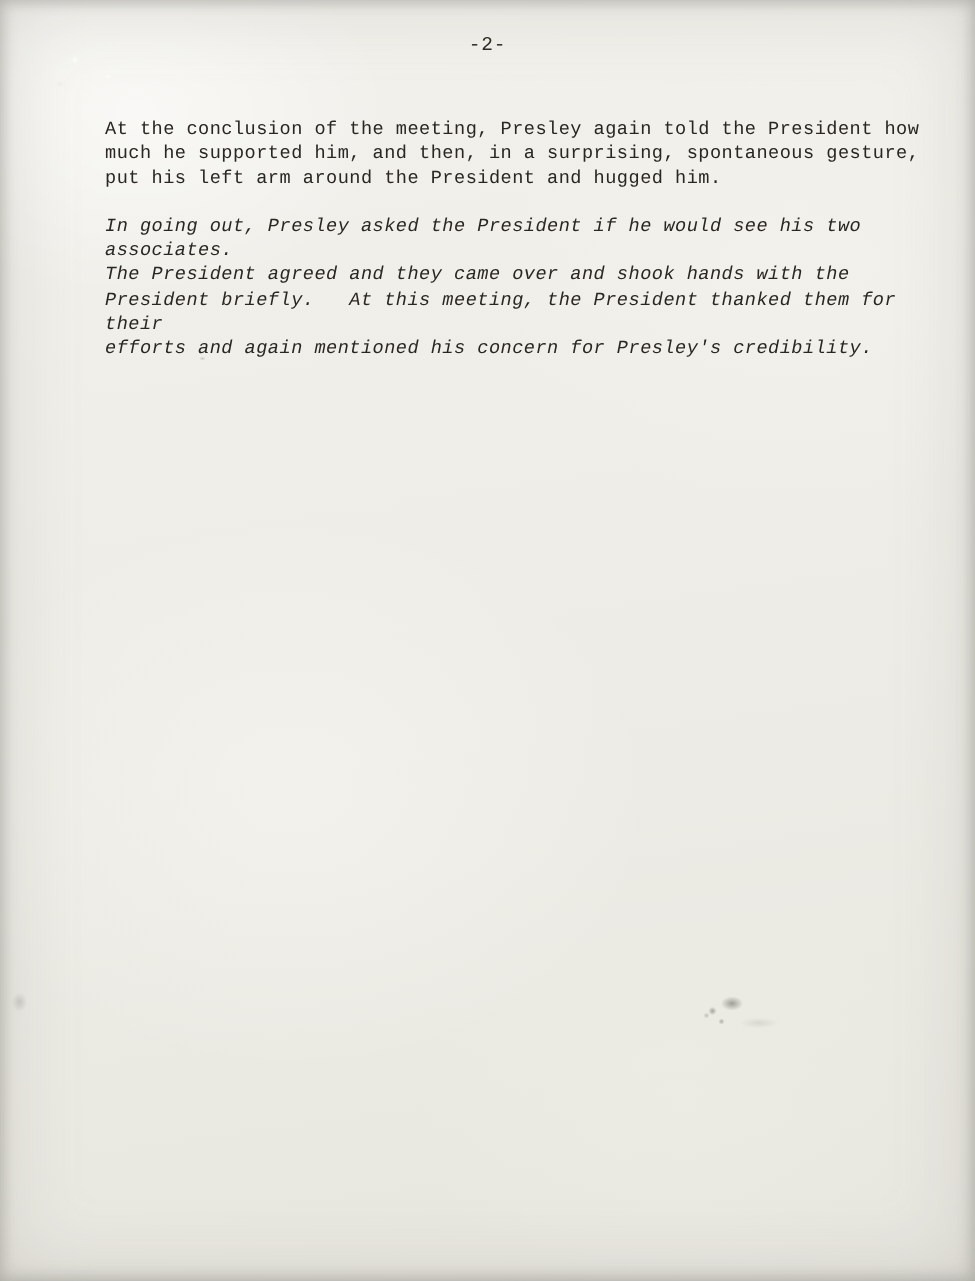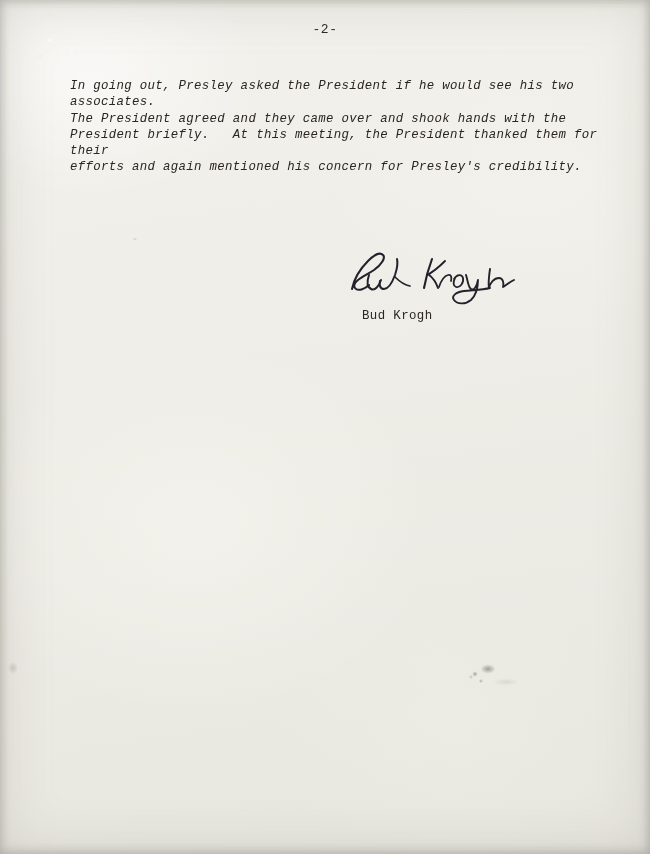--- a/index.html
+++ b/index.html
@@ -140,58 +140,28 @@
 
 <div id="page">
 
   <div id="paper-texture"></div>
 
   <div class="blemish" id="blemish-top-left"></div>
 
   <div id="page-number">-2-</div>
 
   <div id="body-text">
+    <p class="para">At the conclusion of the meeting, Presley again told the President how
+much he supported him, and then, in a surprising, spontaneous gesture,
+put his left arm around the President and hugged him.</p>
     <p class="para">In going out, Presley asked the President if he would see his two associates.
 The President agreed and they came over and shook hands with the
 President briefly.   At this meeting, the President thanked them for their
 efforts and again mentioned his concern for Presley's credibility.</p>
   </div>
 
-  <div id="signature-block">
-    <svg id="signature-mark" viewBox="0 0 190 62" aria-hidden="true">
-      <g fill="none" stroke="#23212c" stroke-linecap="round" stroke-linejoin="round">
-
-        <path d="M8 44 C 10 34, 16 24, 24 16 C 30 10, 36 7, 39 10 C 42 13, 37 20, 30 25 C 24 29, 18 32, 14 35 C 10 38, 9 42, 12 44 C 15 46, 21 44, 25 40" stroke-width="2.1"></path>
-
-        <path d="M25 30 C 23 36, 23 42, 27 44 C 31 46, 35 41, 37 35" stroke-width="2"></path>
-
-        <path d="M36 36 C 35 40, 36 44, 40 44 C 44 44, 48 38, 51 30 C 53 24, 54 18, 53 14" stroke-width="2"></path>
-
-        <path d="M51 32 C 55 36, 60 40, 66 41" stroke-width="1.7"></path>
-
-        <path d="M88 14 C 85 22, 82 32, 80 43" stroke-width="2.1"></path>
-
-        <path d="M101 16 C 95 22, 89 27, 83 30" stroke-width="1.9"></path>
-
-        <path d="M84 29 C 88 32, 92 37, 94 43" stroke-width="1.9"></path>
-
-        <path d="M95 42 C 97 36, 100 31, 104 30 C 107 29, 108 32, 107 36" stroke-width="1.8"></path>
-
-        <path d="M110 34 C 113 29, 118 29, 119 33 C 120 38, 116 43, 112 42 C 109 41, 109 37, 111 33" stroke-width="1.8"></path>
-
-        <path d="M122 30 C 124 36, 124 42, 127 44 C 130 46, 133 41, 134 35
-                 C 134 42, 132 50, 127 55 C 121 60, 113 59, 110 55 C 107 51, 112 47, 120 46
-                 C 128 45, 138 45, 146 43" stroke-width="1.9"></path>
-
-        <path d="M146 24 C 145 31, 144 38, 145 43 C 146 38, 150 33, 155 33 C 159 33, 160 38, 159 42
-                 C 162 40, 166 37, 170 35" stroke-width="1.9"></path>
-      </g>
-    </svg>
-
-    <div id="signature-name">Bud Krogh</div>
-  </div>
 
   <div class="blemish" id="blemish-mid-speck"></div>
   <div class="blemish" id="blemish-left-edge"></div>
   <div class="blemish" id="blemish-lower-right"></div>
 
   <div id="paper-vignette"></div>
 </div>
 
 </body></html>

